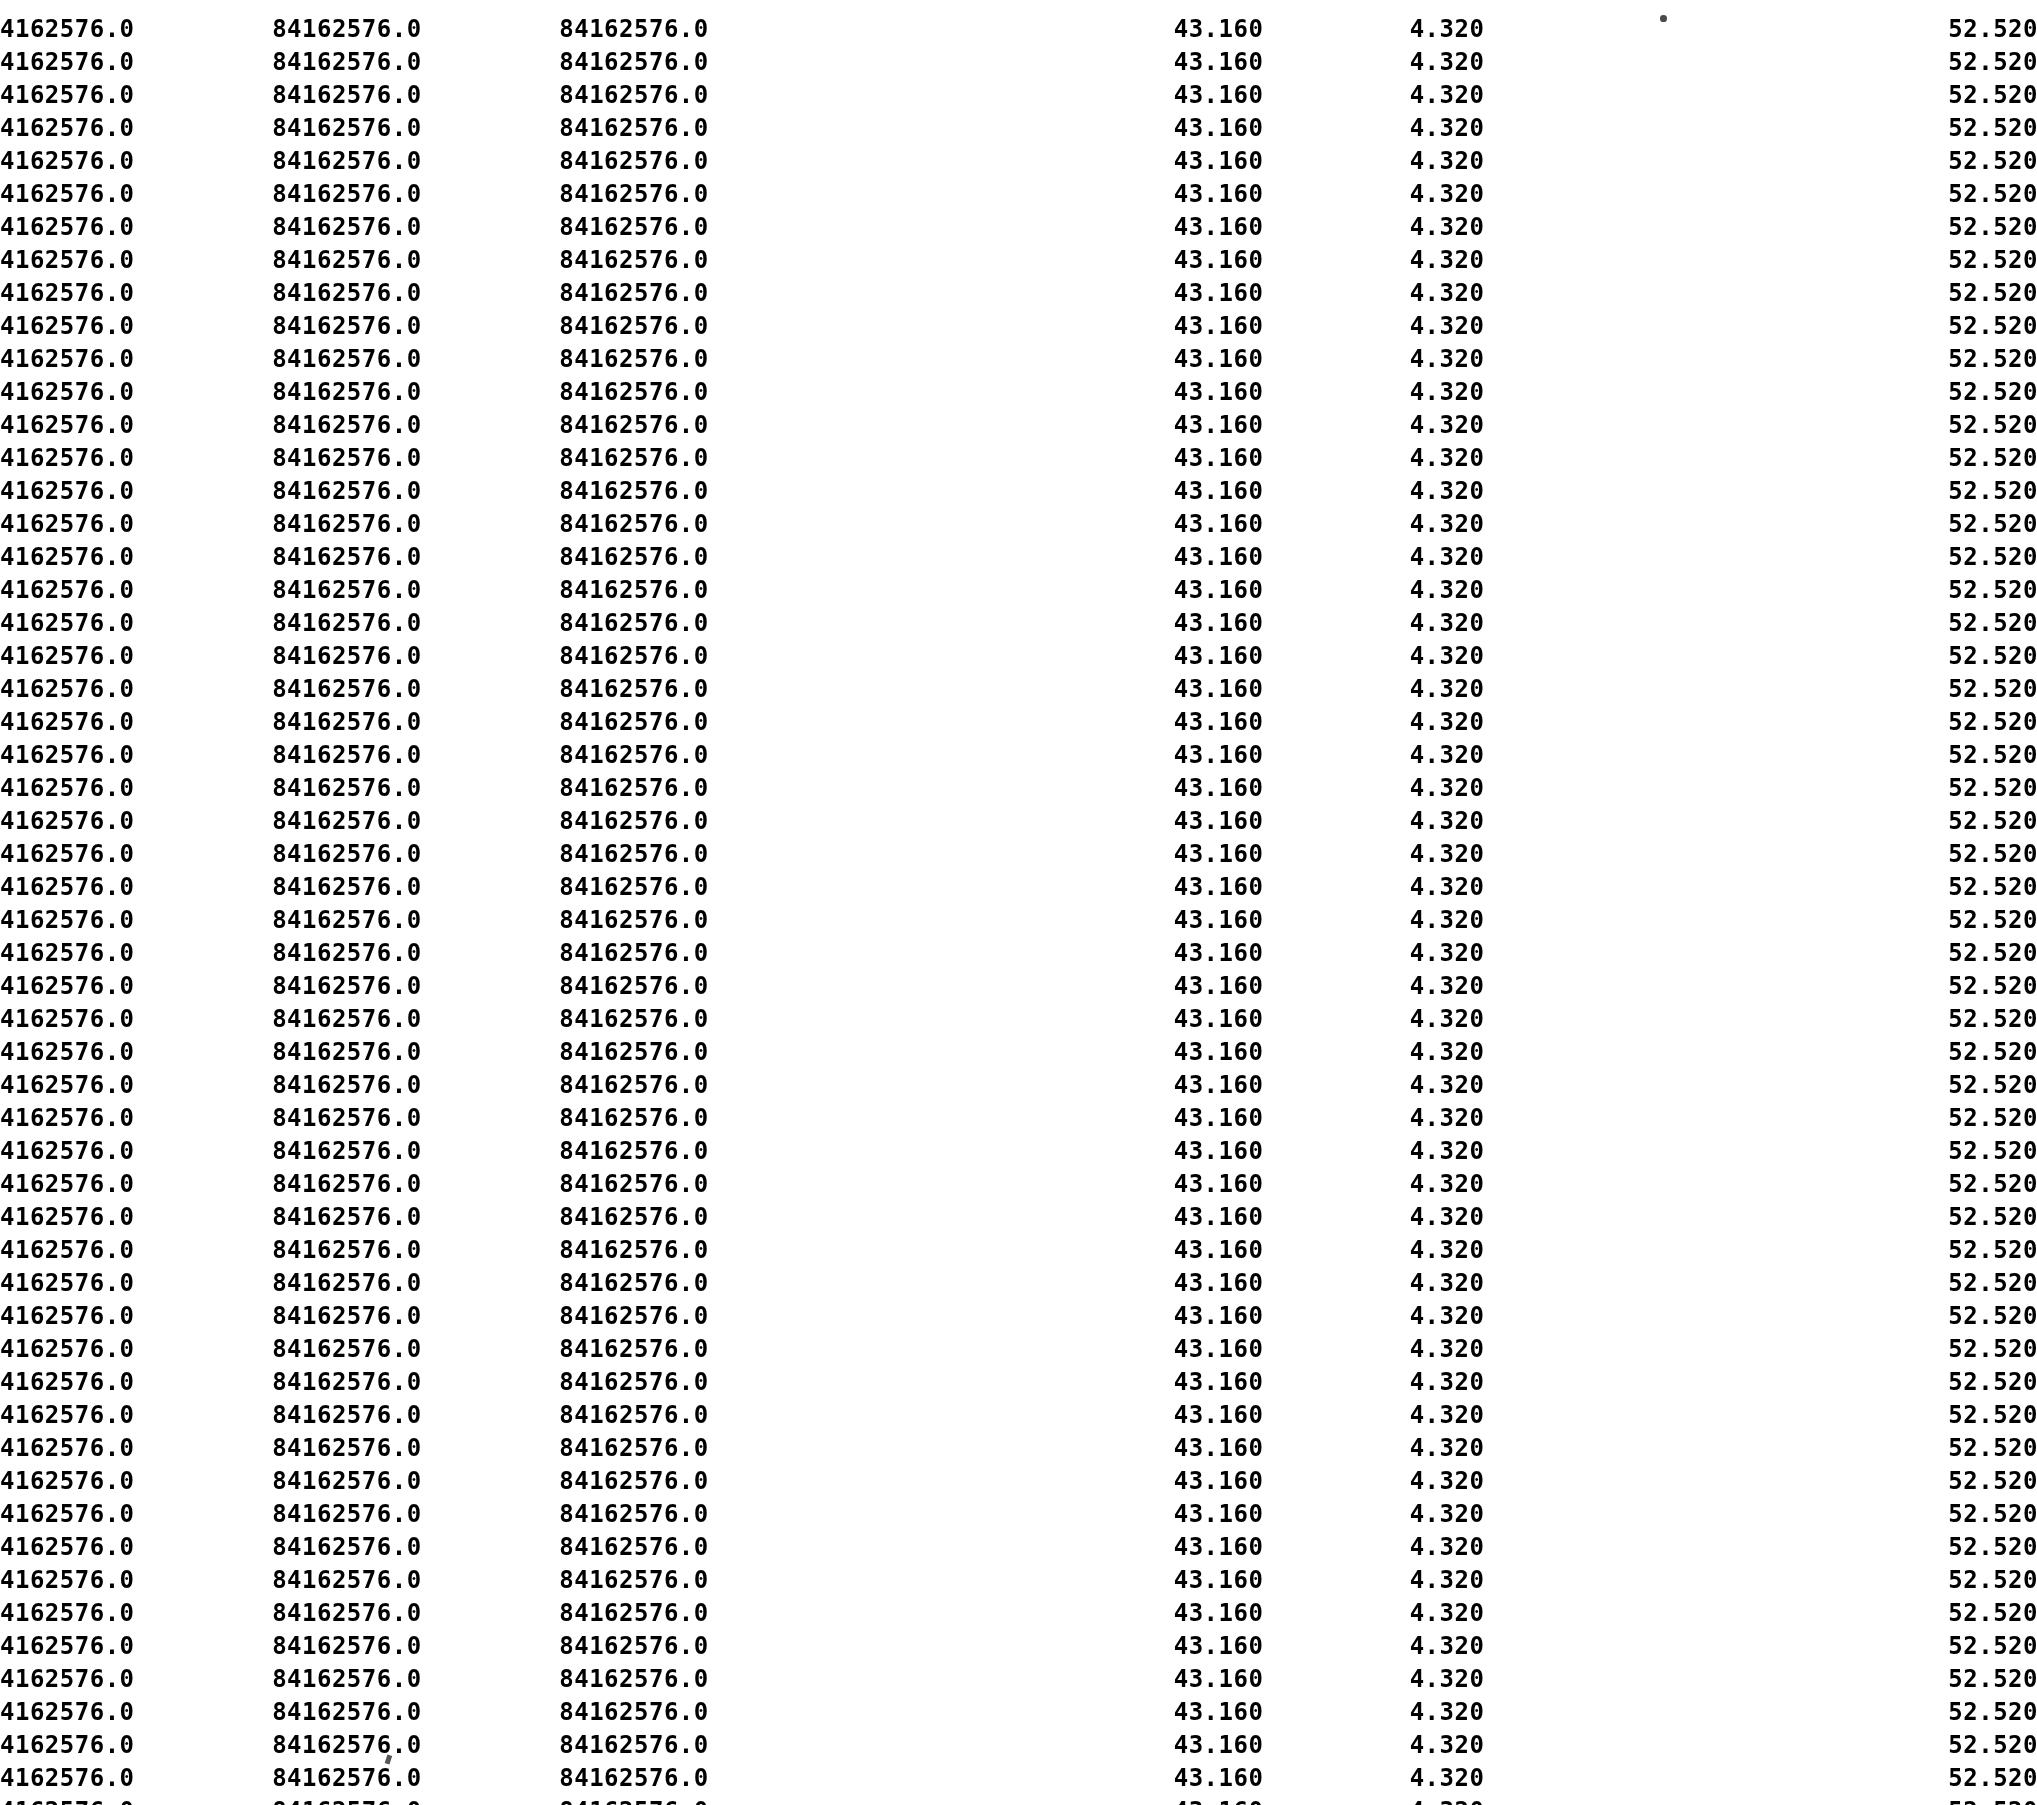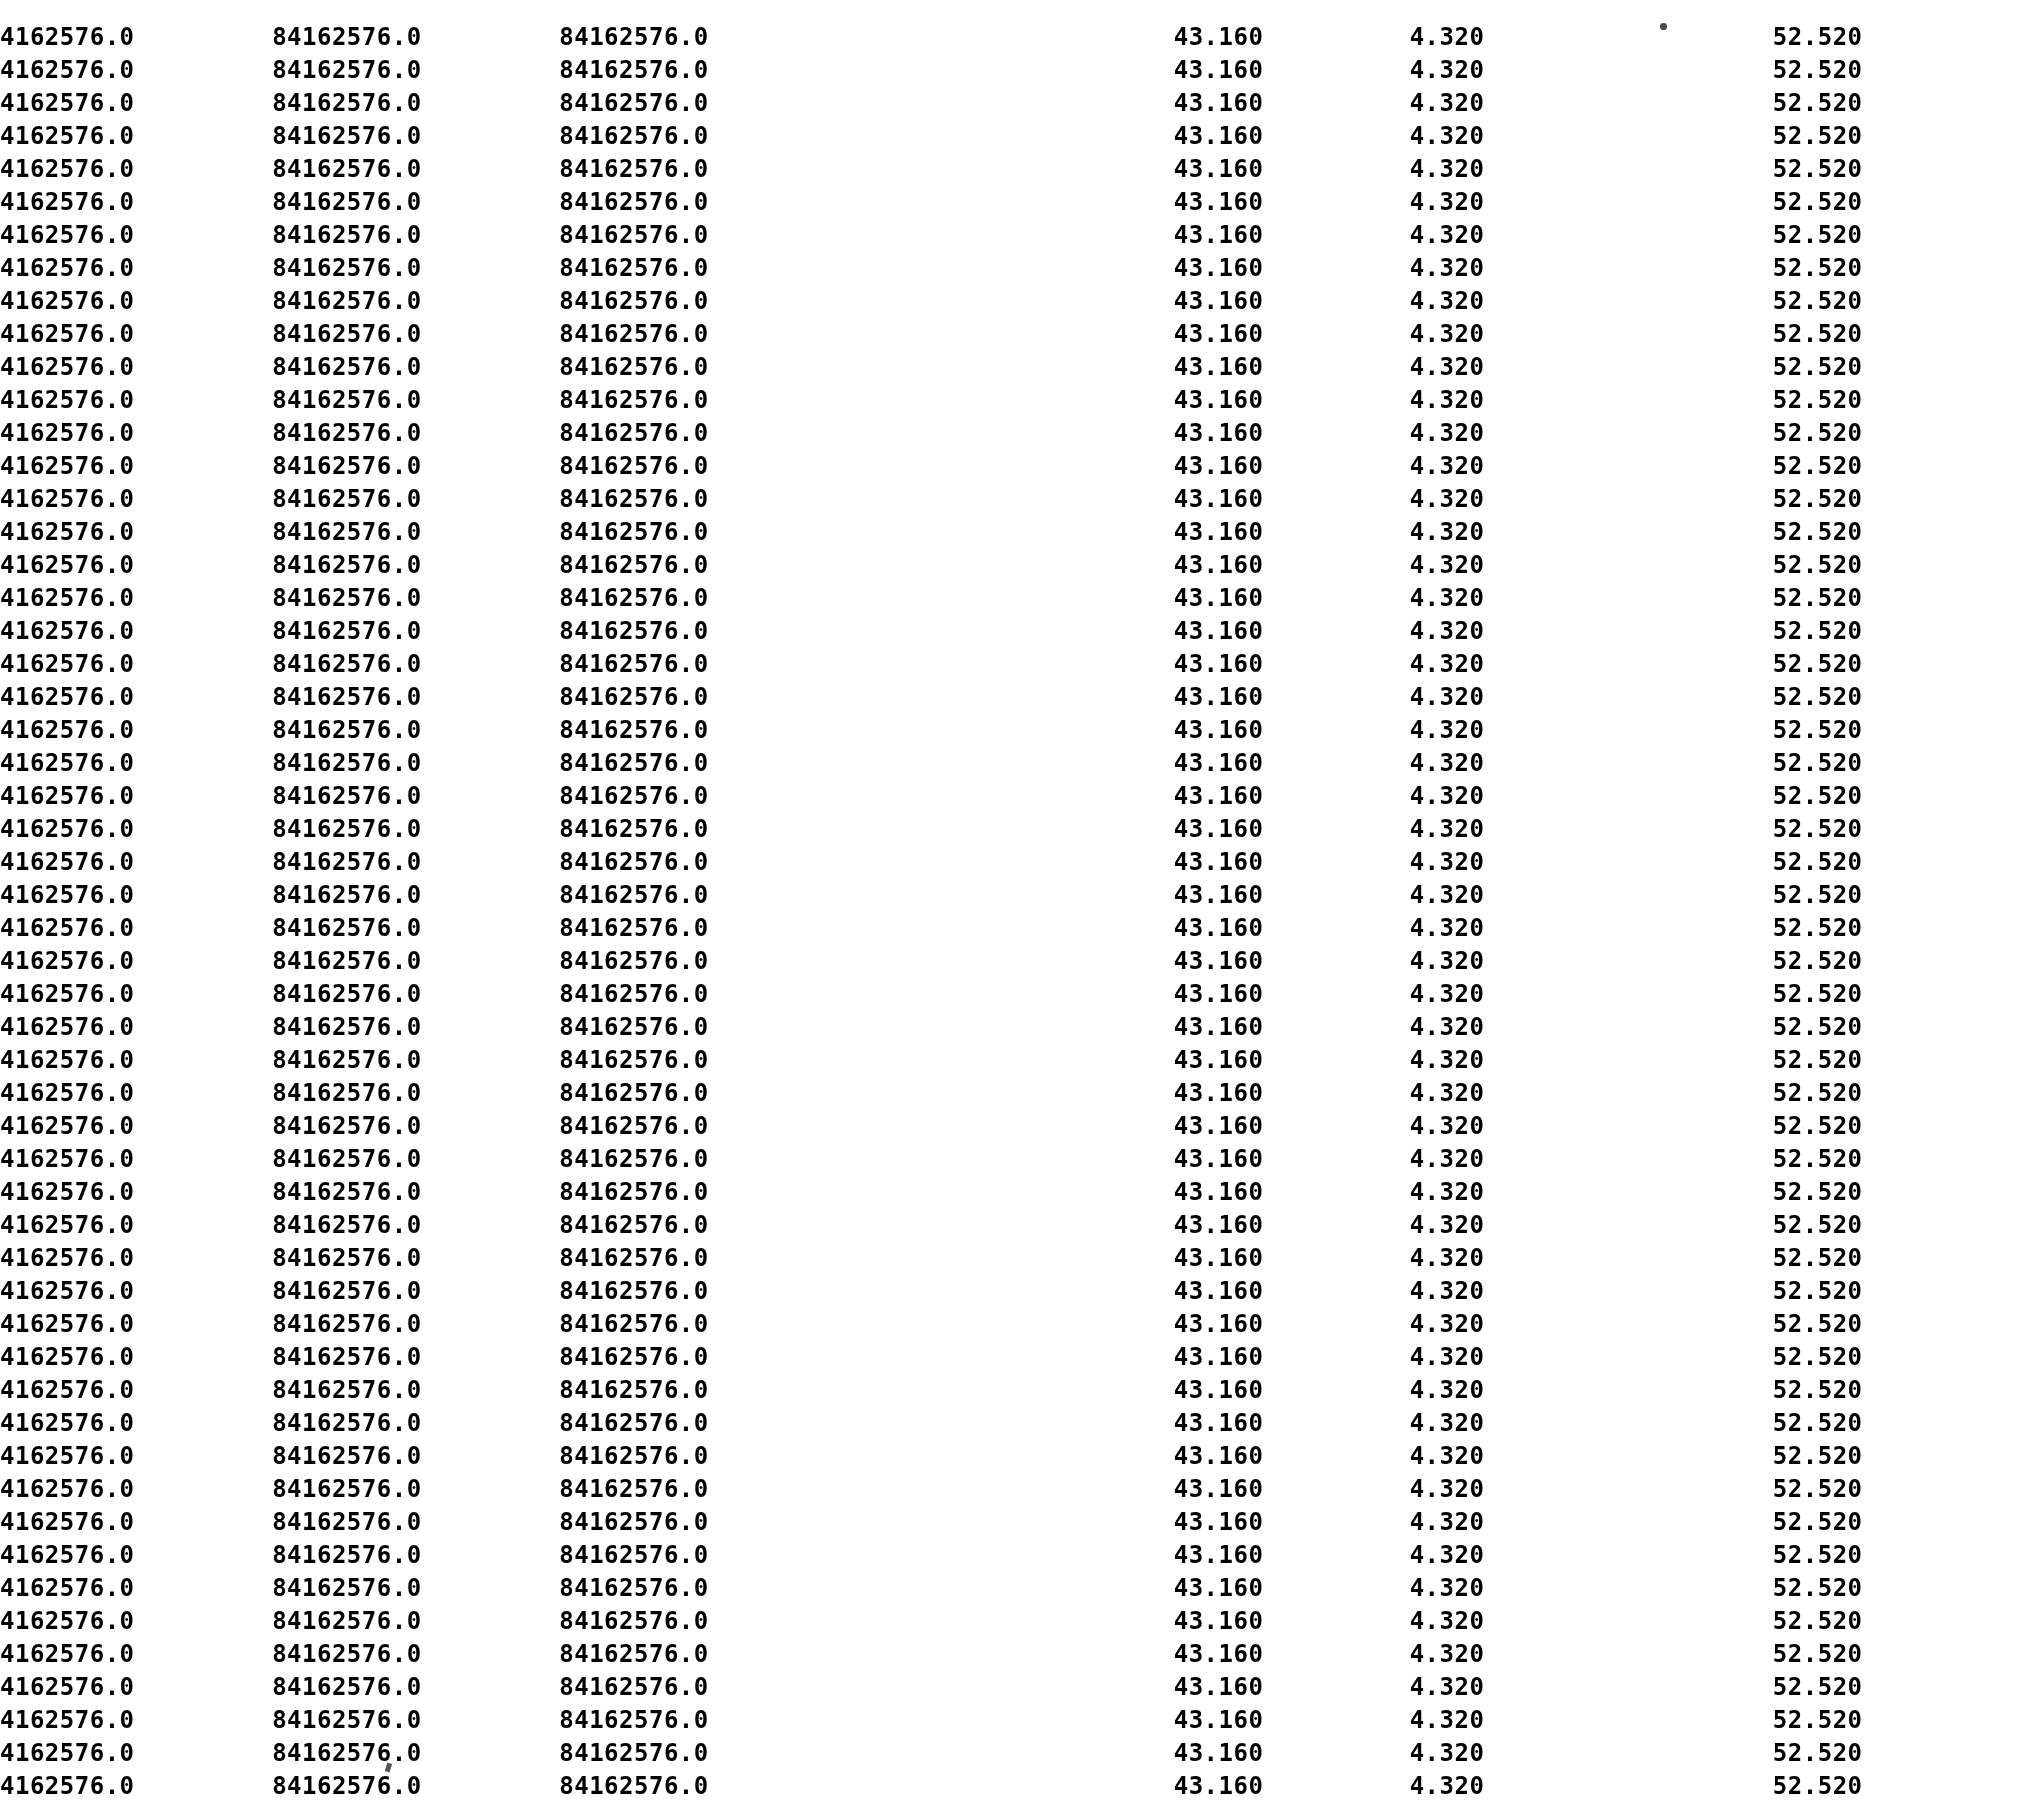--- a/index.html
+++ b/index.html
@@ -13,21 +13,20 @@
     font-family: "DejaVu Sans Mono", "Liberation Mono", monospace;
     color: #000000;
     overflow: hidden;
   }
   #sheet {
     position: relative;
     width: 2038px;
     height: 1460px;
     padding-top: 13px;
     box-sizing: border-box;
-    margin-top: 8px;
   }
   table.data {
     border-collapse: collapse;
     width: 2038px;
     table-layout: fixed;
   }
   table.data td {
     font-size: 24px;
     font-weight: bold;
     line-height: 33px;
@@ -35,21 +34,21 @@
     padding: 0;
     white-space: nowrap;
     vertical-align: top;
   }
   
   td.c0 { width: 272px; text-align: left;  padding-left: 0px; }
   td.c1 { width: 287px; text-align: left;  padding-left: 9.6px; }
   td.c2 { width: 468px; text-align: left;  padding-left: 81px; }
   td.c3 { width: 382px; text-align: center;  padding-left: 229px; }
   td.c4 { width: 363px; text-align: left;  padding-left: 119px; }
-  td.c5 { width: 265px; text-align: left;  padding-left: 91px; }
+  td.c5 { width: 265px; text-align: right;  padding-left: 91px; }
 
   
   .speck {
     position: absolute;
     top: 15.3px;
     left: 1660px;
     width: 6.7px;
     height: 6.7px;
     background: #2a2a2a;
     border-radius: 50%;

